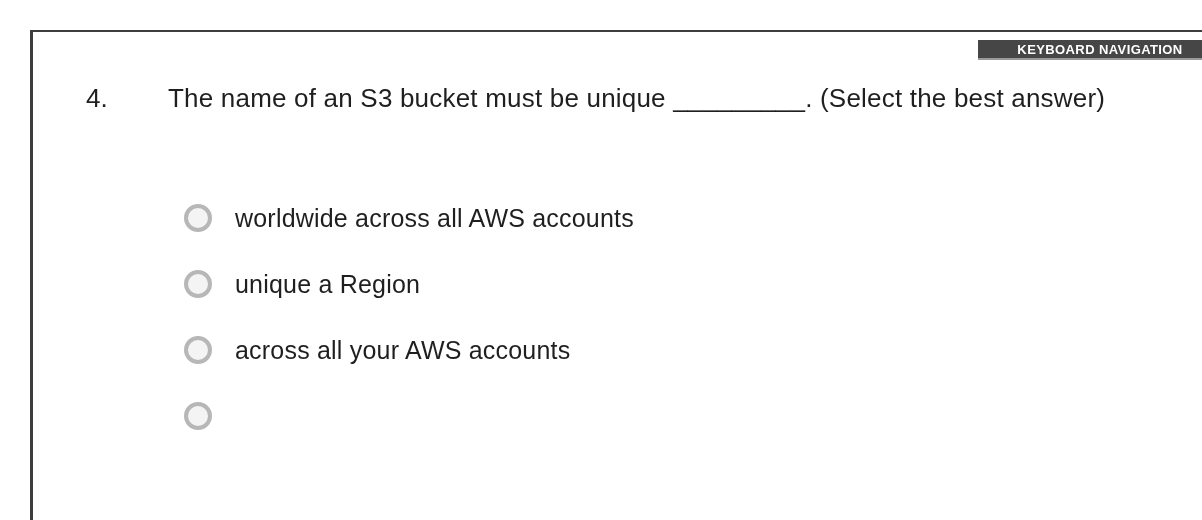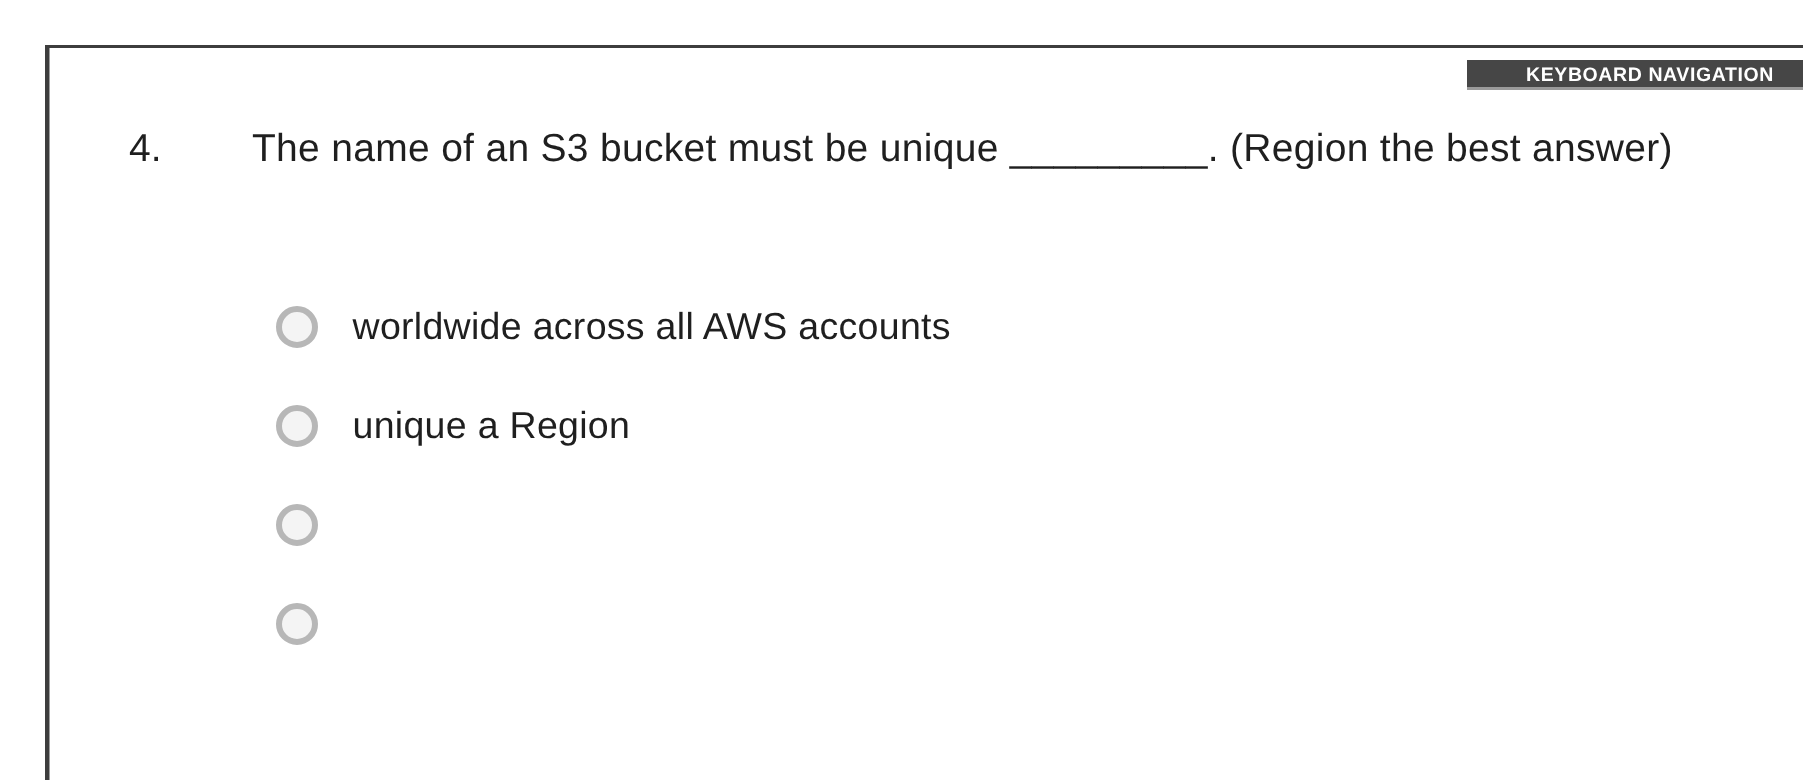--- a/index.html
+++ b/index.html
@@ -89,37 +89,38 @@
 <body>
 
 <div class="page">
 
   <div class="kbd-badge">
     <span>KEYBOARD NAVIGATION</span>
   </div>
 
   <div class="question-row">
     <span class="q-num">4.</span>
-    <span class="q-text">The name of an S3 bucket must be unique _________. (Region the best answer)</span>
+    <span class="q-text">The name of an S3 bucket must be unique _________. (Select the best answer)</span>
   </div>
 
   <div class="options">
 
     <div class="option-row">
       <span class="radio"></span>
       <span class="option-label">worldwide across all AWS accounts</span>
     </div>
 
     <div class="option-row">
       <span class="radio"></span>
       <span class="option-label">unique a Region</span>
     </div>
 
     <div class="option-row">
       <span class="radio"></span>
+      <span class="option-label">across all your AWS accounts</span>
     </div>
 
     <div class="option-row">
       <span class="radio"></span>
     </div>
 
   </div>
 
 </div>
 

